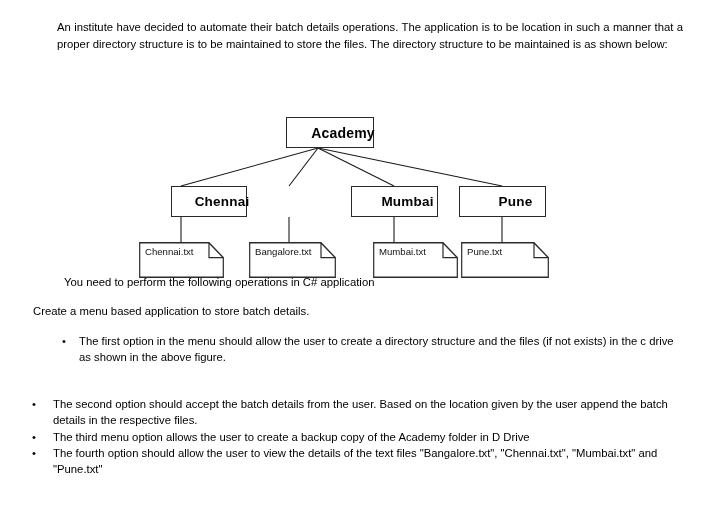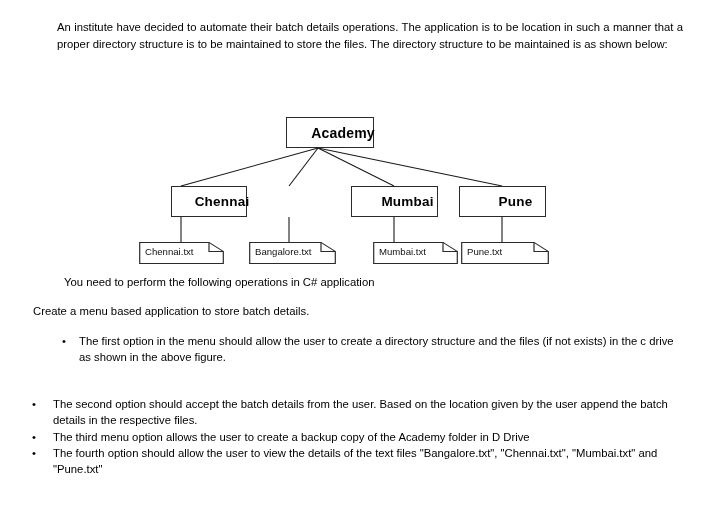--- a/index.html
+++ b/index.html
@@ -67,21 +67,21 @@
     font-size: 14px;
   }
   #node-chennai   { left: 135px; top: 131px; width: 76px; height: 31px; margin-left: 36px; }
   #node-bangalore { left: 243px; top: 131px; width: 92px; height: 31px; }
   #node-mumbai    { left: 351px; top: 131px; width: 87px; height: 31px; }
   #node-pune      { left: 459px; top: 131px; width: 87px; height: 31px; }
 
   
   .file-node {
     position: absolute;
-    height: 22px;
+    height: 36px;
   }
   .file-node .file-shape {
     position: absolute;
     left: 0;
     top: 0;
     width: 100%;
     height: 100%;
   }
   .file-node .file-label {
     position: absolute;

